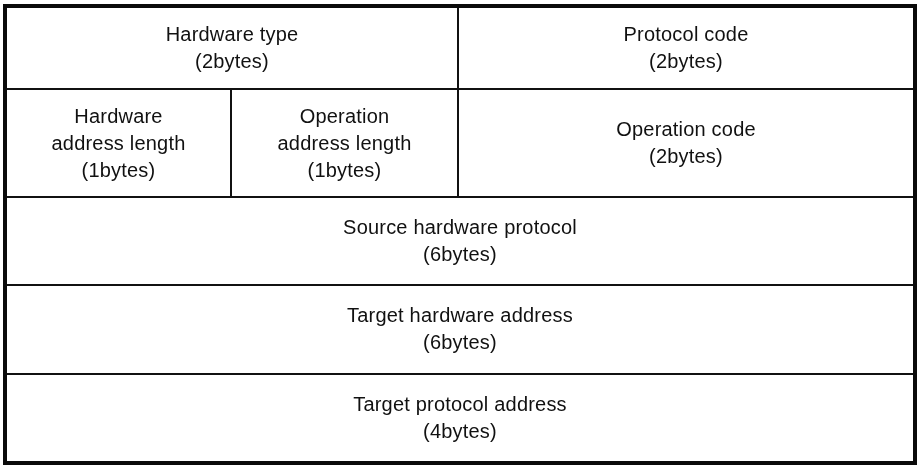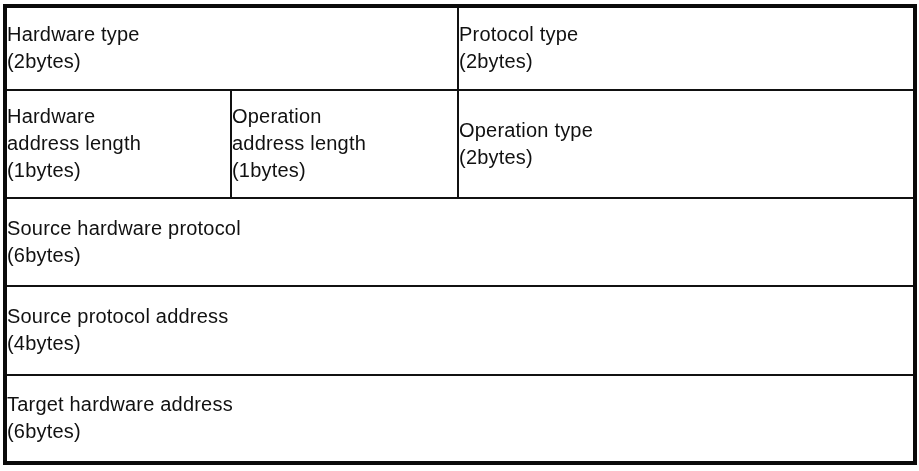--- a/index.html
+++ b/index.html
@@ -21,21 +21,21 @@
     top: 4px;
     width: 910px;
     height: 461px;
     border-collapse: collapse;
     table-layout: fixed;
     background: #ffffff;
     border: 4px solid #0a0a0a;
   }
   table.packet td {
     border: 2px solid #111111;
-    text-align: left;
+    text-align: center;
     vertical-align: middle;
     padding: 0;
     font-size: 20px;
     line-height: 27px;
     letter-spacing: 0.2px;
     color: #111111;
   }
   .cell-line {
     display: block;
   }
@@ -56,53 +56,53 @@
       <col style="width: 227px;">
       <col style="width: 457px;">
     </colgroup>
     <tbody>
       <tr class="row-1">
         <td colspan="2">
           <span class="cell-line">Hardware type</span>
           <span class="cell-line">(2bytes)</span>
         </td>
         <td>
-          <span class="cell-line">Protocol type</span>
+          <span class="cell-line">Protocol code</span>
           <span class="cell-line">(2bytes)</span>
         </td>
       </tr>
       <tr class="row-2">
         <td>
           <span class="cell-line">Hardware</span>
           <span class="cell-line">address length</span>
           <span class="cell-line">(1bytes)</span>
         </td>
         <td>
           <span class="cell-line">Operation</span>
           <span class="cell-line">address length</span>
           <span class="cell-line">(1bytes)</span>
         </td>
         <td>
-          <span class="cell-line">Operation type</span>
+          <span class="cell-line">Operation code</span>
           <span class="cell-line">(2bytes)</span>
         </td>
       </tr>
       <tr class="row-3">
         <td colspan="3">
           <span class="cell-line">Source hardware protocol</span>
           <span class="cell-line">(6bytes)</span>
         </td>
       </tr>
-      <tr class="row-4">
-        <td colspan="3">
-          <span class="cell-line">Source protocol address</span>
-          <span class="cell-line">(4bytes)</span>
-        </td>
-      </tr>
       <tr class="row-5">
         <td colspan="3">
           <span class="cell-line">Target hardware address</span>
           <span class="cell-line">(6bytes)</span>
+        </td>
+      </tr>
+      <tr class="row-6">
+        <td colspan="3">
+          <span class="cell-line">Target protocol address</span>
+          <span class="cell-line">(4bytes)</span>
         </td>
       </tr>
     </tbody>
   </table>
 </div>
 
 </body></html>

